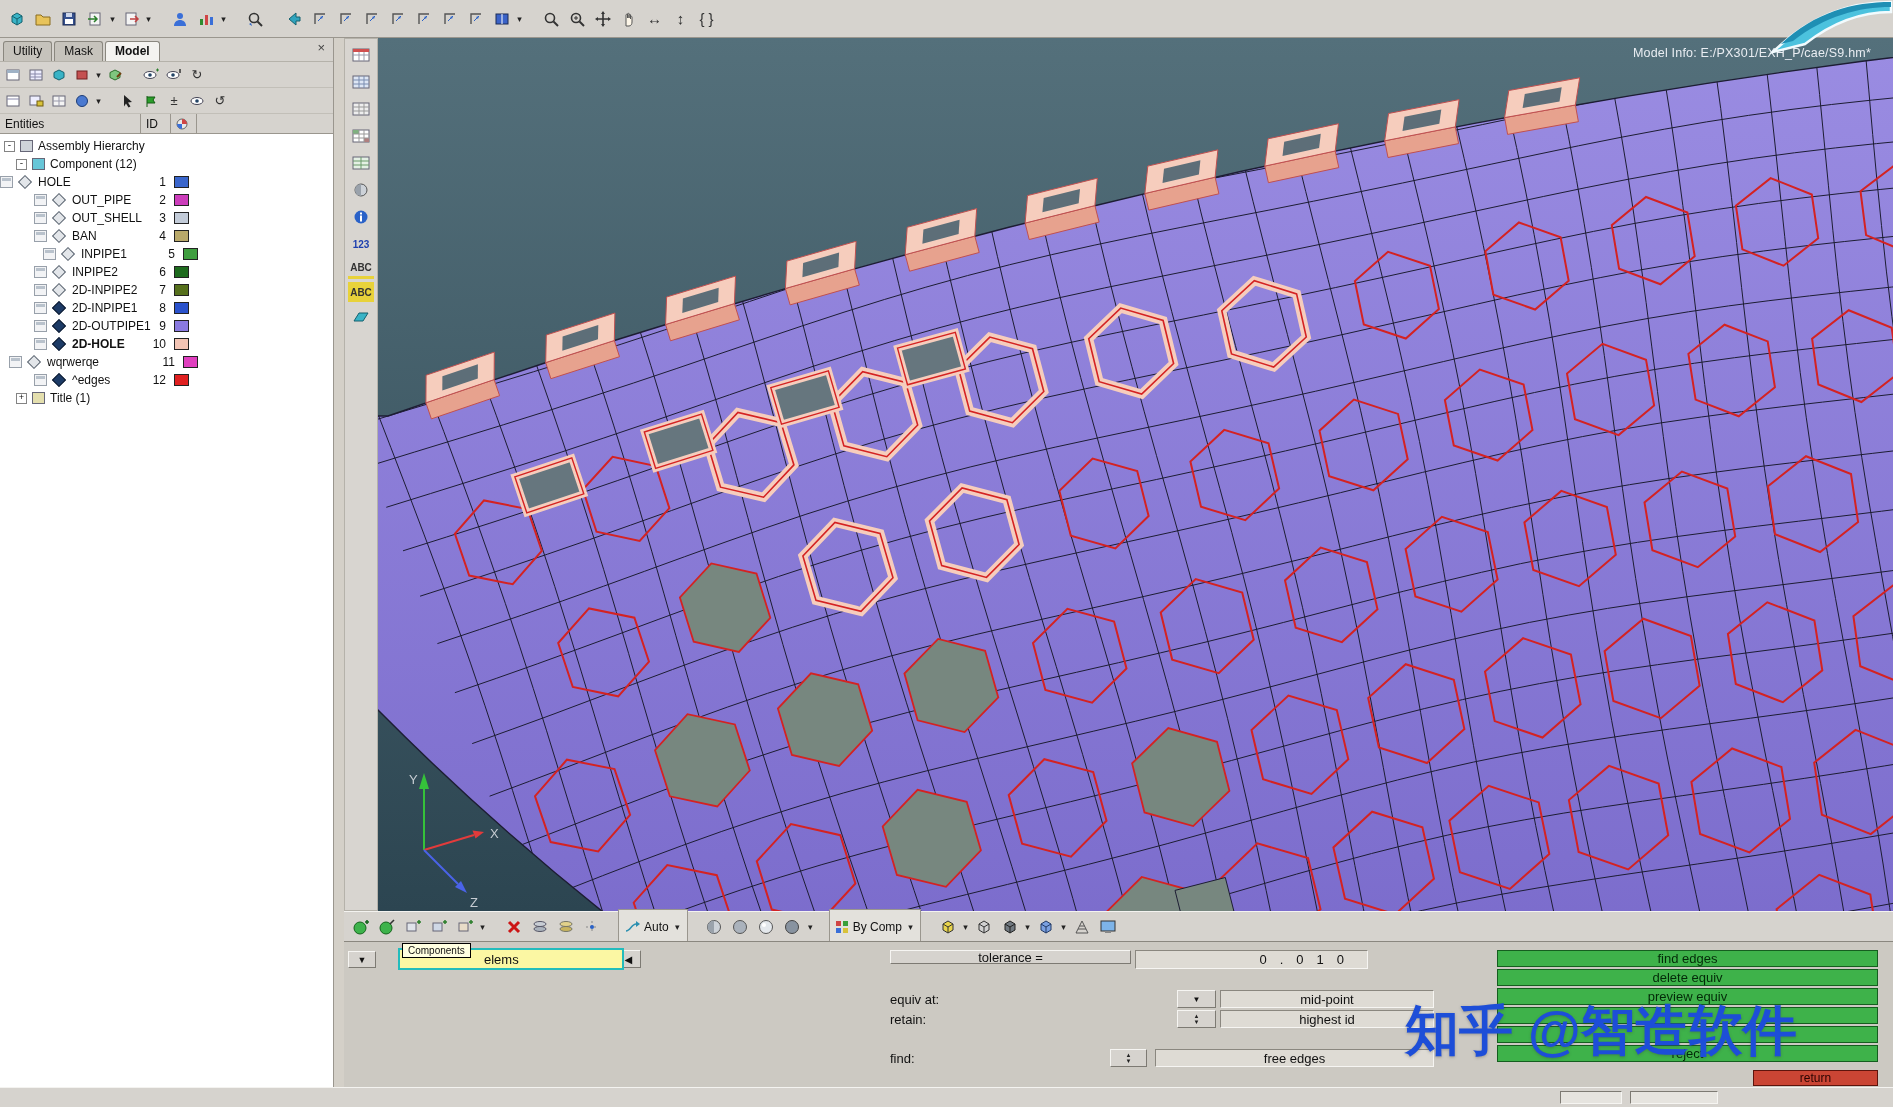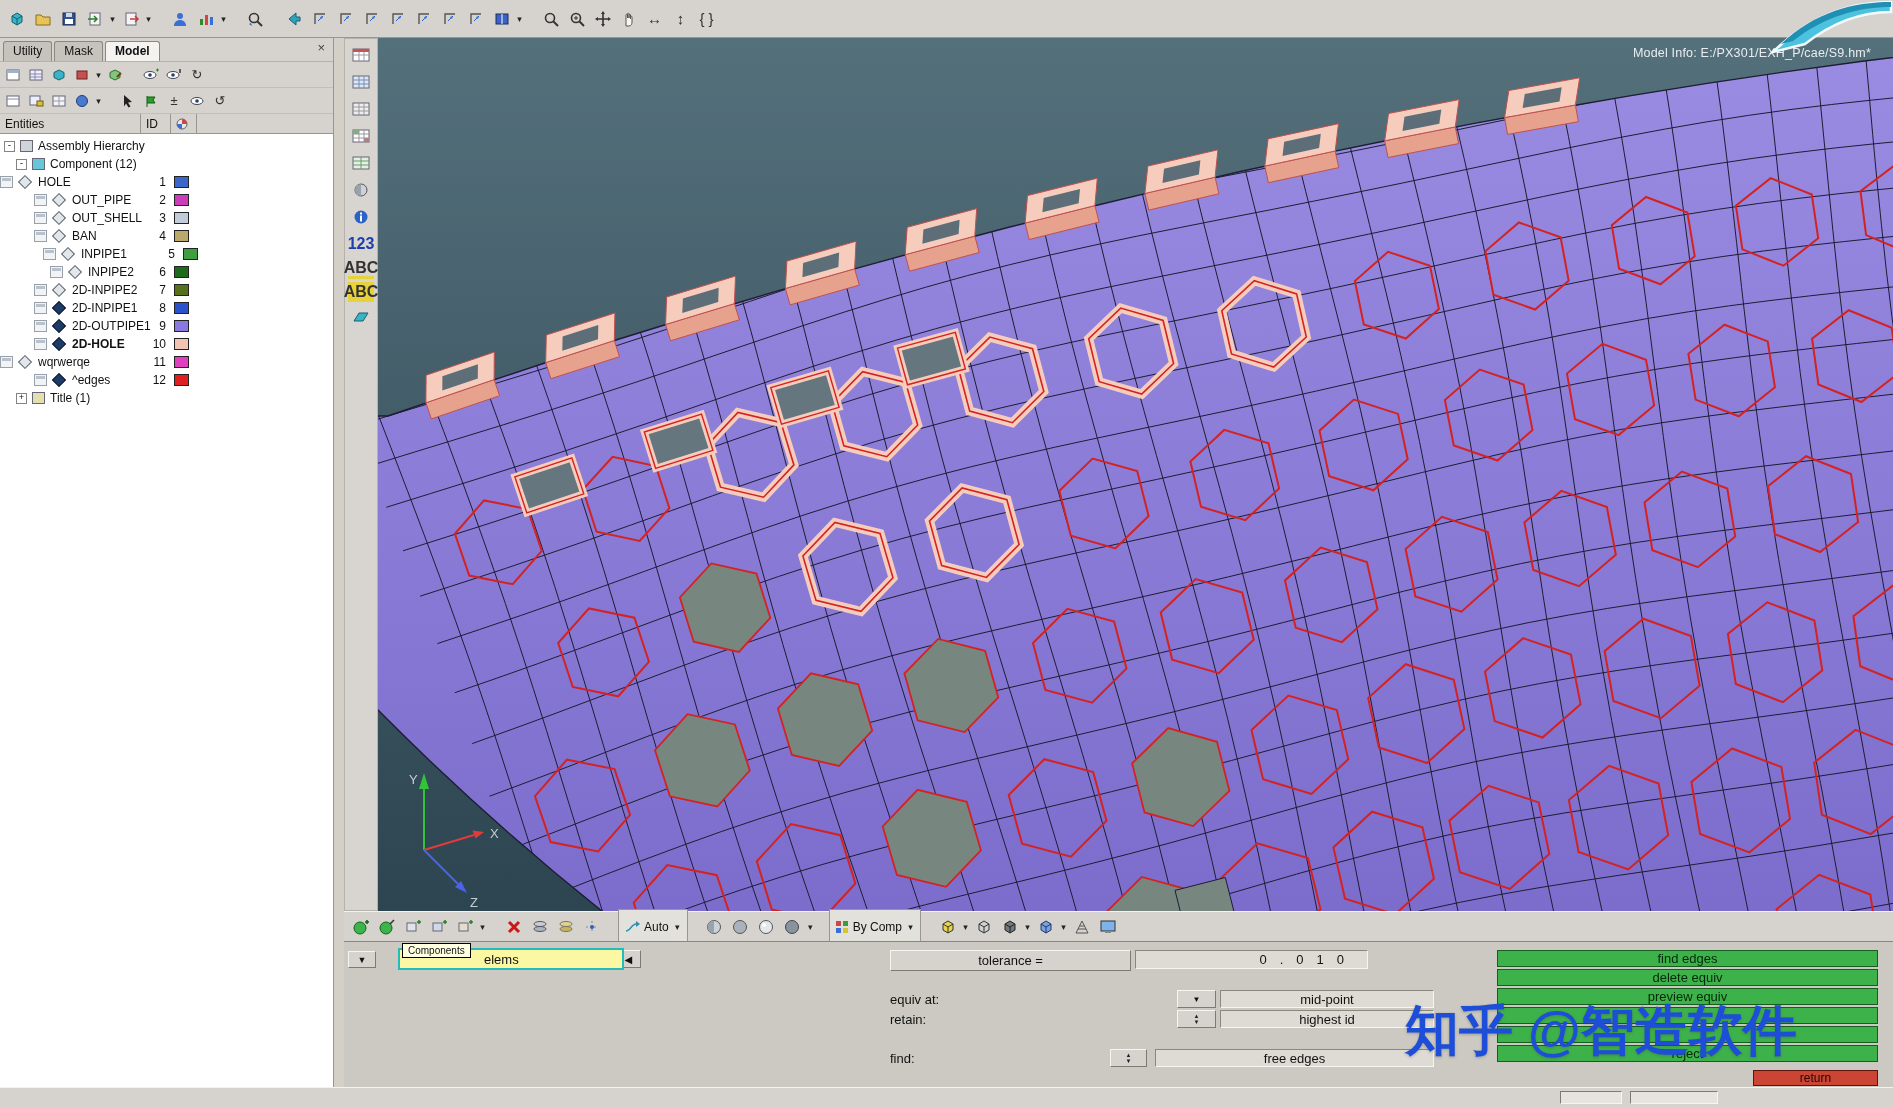--- a/index.html
+++ b/index.html
@@ -29,21 +29,21 @@
 .ticon2{width:10px;height:10px;border:1px solid #5a6470;background:#e3e6ea;transform:rotate(45deg);margin:0 8px 0 3px;flex:0 0 auto}
 .ticon2.dark{background:#1d3b66;border-color:#101c30}
 .tlabel.bold{font-weight:bold}
 .tid{position:absolute;left:138px;width:28px;text-align:right}
 .tid.bold{font-weight:normal}
 .tswatch{position:absolute;left:174px;width:15px;height:12px;border:1px solid #222}
 .picon{width:13px;height:12px;margin-right:5px;flex:0 0 auto;border:1px solid #667;background:#cfd4da}
 .picon.pi-comp{background:#67c6d8}
 .picon.pi-title{background:#e4dfae}
 #vp-strip{position:absolute;left:344px;top:38px;width:34px;height:873px;background:#d8d5d0;border:1px solid #b5b2aa;display:flex;flex-direction:column;align-items:center;padding-top:4px;gap:3px}
-.si{width:26px;height:24px;display:flex;align-items:center;justify-content:center;font-size:16px}
+.si{width:26px;height:24px;display:flex;align-items:center;justify-content:center;font-size:10px}
 .si.txt{font-weight:bold;color:#1d3fae}
 .si.abc1{color:#333;border-bottom:3px solid #e8d23a;height:20px;font-weight:bold}
 .si.abc2{color:#333;background:#e8d23a;height:20px;font-weight:bold}
 #viewport{position:absolute;left:378px;top:38px;width:1515px;height:873px;background:#31495a;overflow:hidden}
 #model-info{position:absolute;top:8px;right:22px;color:#e9edf2;font-size:12.5px;letter-spacing:.2px}
 #brand-logo{position:absolute;right:0;top:0;z-index:40}
 #bottom-toolbar{position:absolute;left:344px;top:911px;width:1549px;height:30px;background:#d6d3ce;border-top:1px solid #f4f3f0;display:fl;display:flex;align-items:center;padding:0 4px;gap:1px}
 .combo{display:flex;align-items:center;gap:4px;padding:1px 5px;border:1px solid #9a968e;background:#e3e1dc;height:36px;font-size:12px;flex:0 0 auto}
 #panel-area{position:absolute;left:344px;top:941px;width:1549px;height:146px;background:#ccc9c2;border-top:1px solid #8a877f}
 #panel-dd{position:absolute;left:4px;top:9px;width:28px;height:17px;display:flex;align-items:center;justify-content:center;font-size:9px}
@@ -360,21 +360,21 @@
         <span class="tid">4</span>
         <span class="tswatch" style="background: rgb(185, 169, 106);"></span>
       </div>
       <div class="trow" style="padding-left: 34px; margin-left: 9px;">
         <span class="ticon1"></span>
         <span class="ticon2"></span>
         <span class="tlabel">INPIPE1</span>
         <span class="tid">5</span>
         <span class="tswatch" style="background: rgb(63, 158, 63);"></span>
       </div>
-      <div class="trow" style="padding-left: 50px;">
+      <div class="trow" style="padding-left: 34px;">
         <span class="ticon1"></span>
         <span class="ticon2"></span>
         <span class="tlabel">INPIPE2</span>
         <span class="tid">6</span>
         <span class="tswatch" style="background: rgb(30, 107, 30);"></span>
       </div>
       <div class="trow" style="padding-left: 34px;">
         <span class="ticon1"></span>
         <span class="ticon2"></span>
         <span class="tlabel">2D-INPIPE2</span>
@@ -395,21 +395,21 @@
         <span class="tid">9</span>
         <span class="tswatch" style="background: rgb(138, 122, 224);"></span>
       </div>
       <div class="trow" style="padding-left: 34px;">
         <span class="ticon1"></span>
         <span class="ticon2 dark"></span>
         <span class="tlabel bold">2D-HOLE</span>
         <span class="tid bold">10</span>
         <span class="tswatch" style="background: rgb(242, 196, 180);"></span>
       </div>
-      <div class="trow" style="">
+      <div class="trow" style=" margin-left: 9px;">
         <span class="ticon1"></span>
         <span class="ticon2"></span>
         <span class="tlabel">wqrwerqe</span>
         <span class="tid">11</span>
         <span class="tswatch" style="background: rgb(224, 63, 191);"></span>
       </div>
       <div class="trow" style="padding-left: 34px;">
         <span class="ticon1"></span>
         <span class="ticon2 dark"></span>
         <span class="tlabel">^edges</span>
@@ -814,21 +814,21 @@
       </svg>
     </span>
 </div>
 
 <div id="panel-area">
   <div id="panel-dd" class="raised">▼</div>
   <div id="collector">elems</div>
   <div id="tooltip">Components</div>
   <div id="reset-btn" class="raised">|◀</div>
 
-  <div class="raised" style="position:absolute;left:546px;top:8px;width:241px;height:21px;display:flex;align-items:center;justify-content:center;font-size:13px">tolerance =</div>
+  <div class="raised" style="position:absolute;left:546px;top:8px;width:241px;height:14px;display:flex;align-items:center;justify-content:center;font-size:13px">tolerance =</div>
   <div class="pvalue" style="left:791px;top:8px;width:233px;height:19px;justify-content:flex-end;padding-right:10px;letter-spacing:13px">0.010</div>
 
   <div class="plabel" style="left:546px;top:50px">equiv at:</div>
   <div class="raised" style="position:absolute;left:833px;top:48px;width:39px;height:18px;display:flex;align-items:center;justify-content:center;font-size:8px">▼</div>
   <div class="pvalue" style="left:876px;top:48px;width:214px;height:18px">mid-point</div>
 
   <div class="plabel" style="left:546px;top:70px">retain:</div>
   <div class="raised sw" style="left:833px;top:68px;width:39px;height:18px">
       <span>▲</span>
       <span>▼</span>

